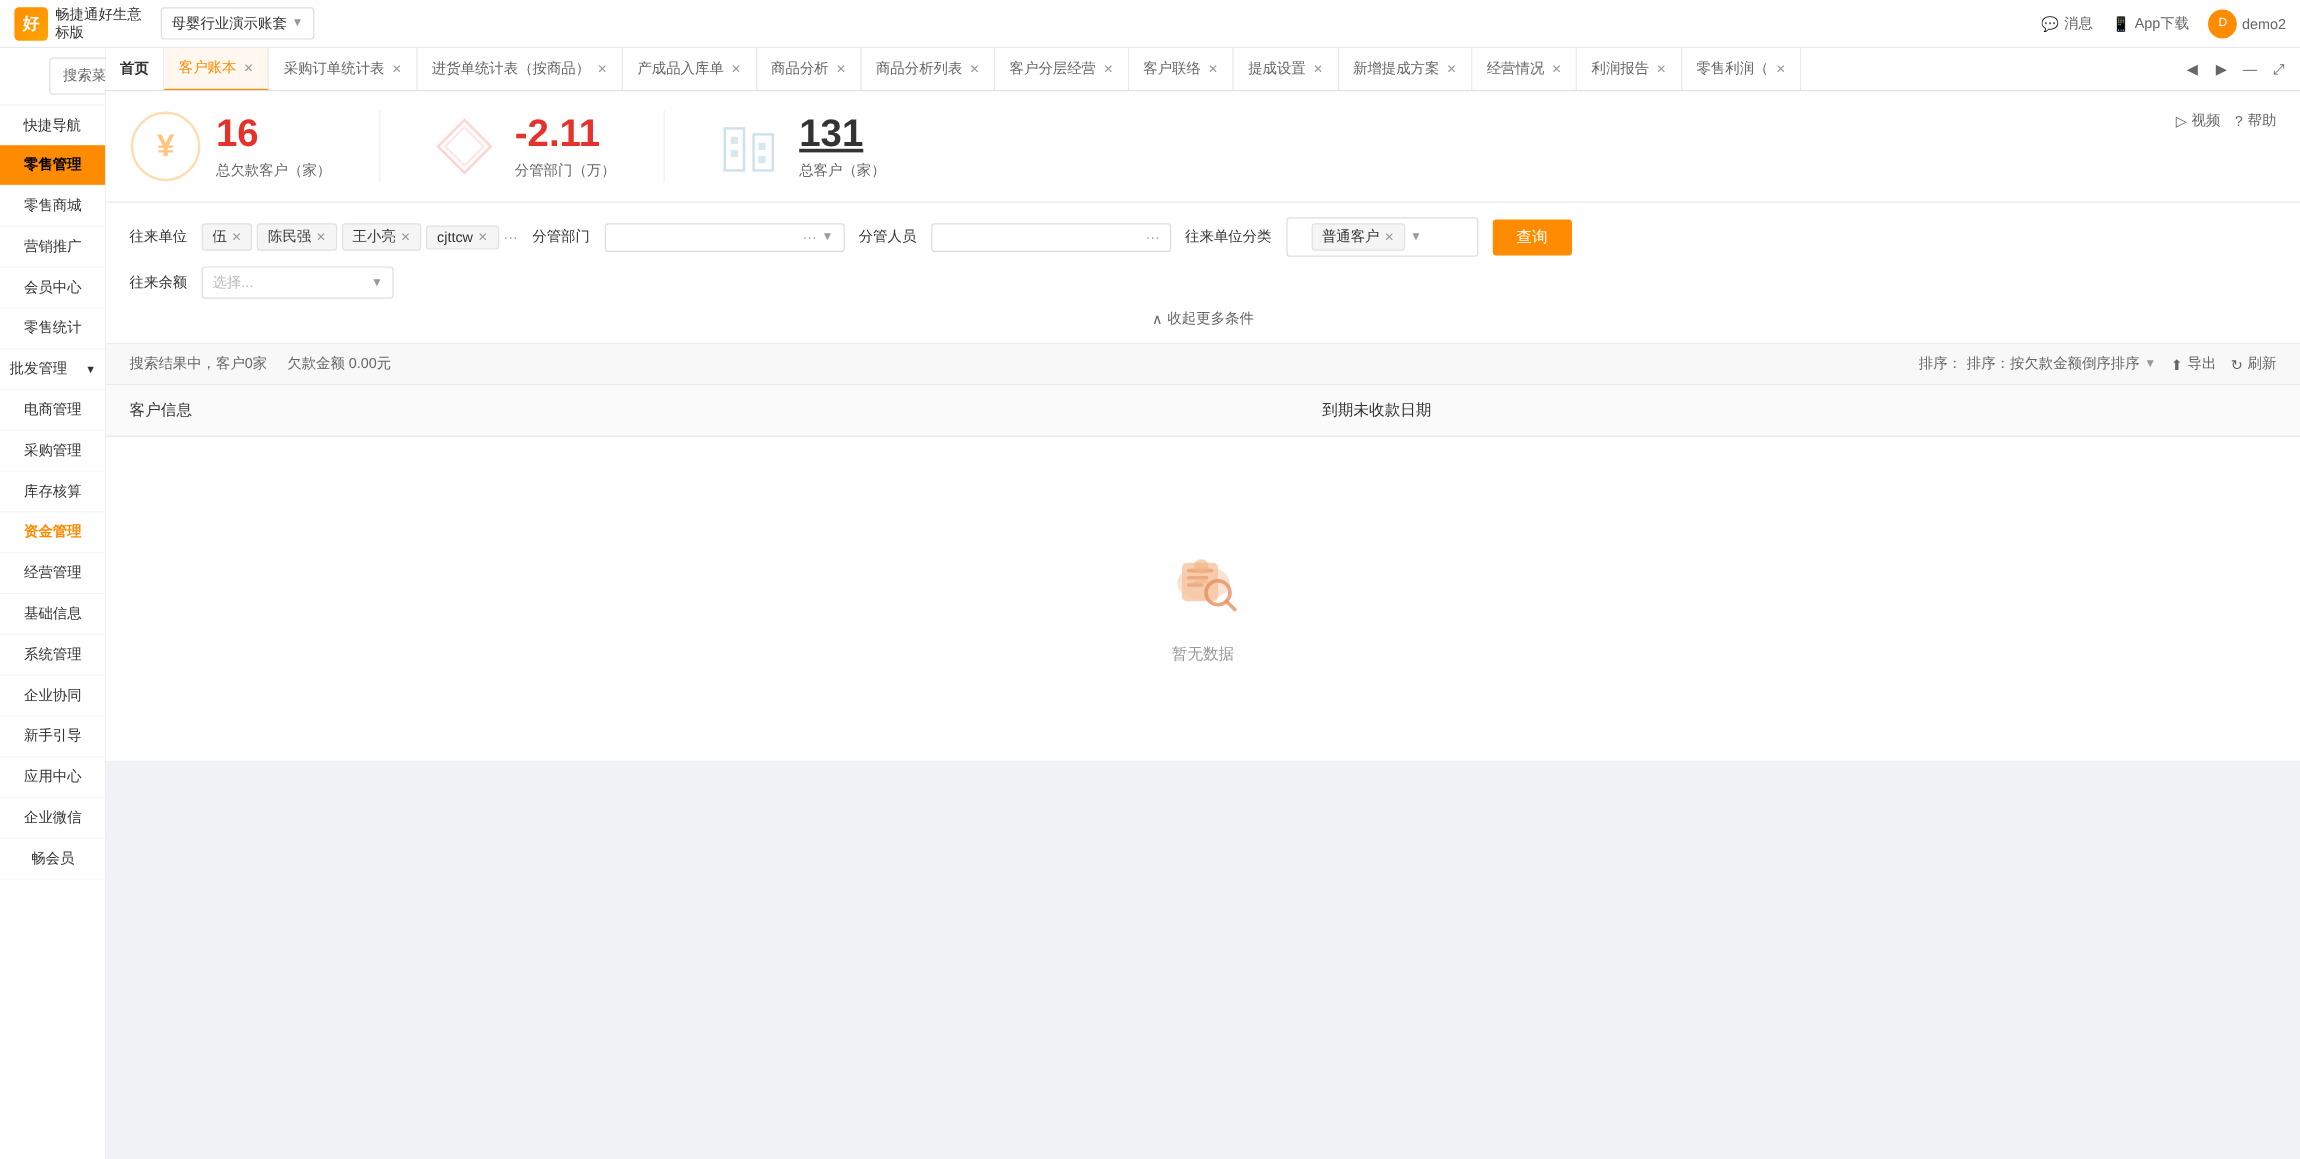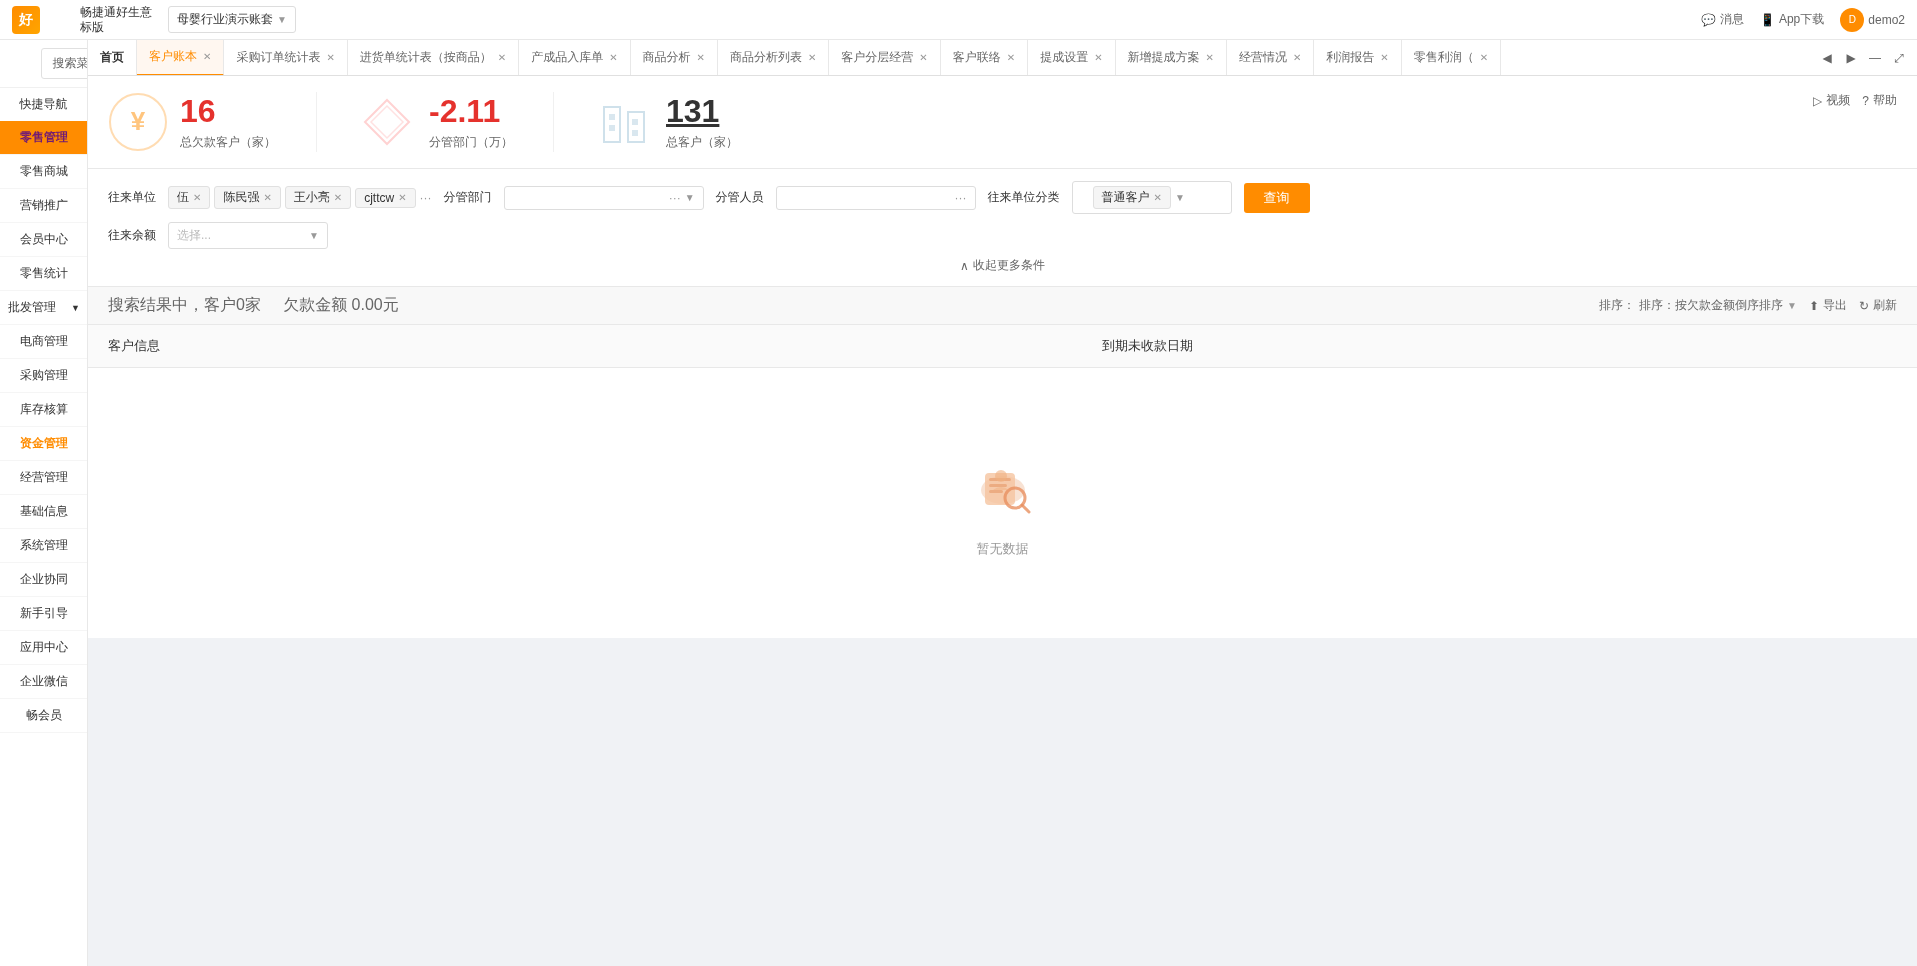--- a/index.html
+++ b/index.html
@@ -12,21 +12,21 @@
       border-bottom: 1px solid #e8e8e8;
       display: flex;
       align-items: center;
       justify-content: space-between;
       padding: 0 12px;
       flex-shrink: 0;
     }
     .top-header-left { display: flex; align-items: center; gap: 8px; }
     .brand-logo { display: flex; align-items: center; gap: 6px; }
     .brand-icon { width: 28px; height: 28px; background: linear-gradient(135deg, #ff8c00, #ffa500); border-radius: 4px; display: flex; align-items: center; justify-content: center; color: white; font-size: 14px; font-weight: bold; }
-    .brand-name { font-size: 12px; color: #333; line-height: 1.2; margin-left: 34px; }
+    .brand-name { font-size: 12px; color: #333; line-height: 1.2; }
     .dropdown-selector { display: flex; align-items: center; gap: 4px; padding: 4px 8px; border: 1px solid #ddd; border-radius: 3px; cursor: pointer; font-size: 12px; color: #333; margin-left: 8px; }
     .top-header-right { display: flex; align-items: center; gap: 16px; font-size: 12px; color: #666; }
     .header-action { display: flex; align-items: center; gap: 4px; cursor: pointer; }
     .avatar { width: 24px; height: 24px; background: #ff8c00; border-radius: 50%; display: flex; align-items: center; justify-content: center; color: white; font-size: 10px; }
 
     
     .main-layout { display: flex; flex: 1; overflow: hidden; }
 
     
     .sidebar { width: 88px; background: #fff; border-right: 1px solid #e8e8e8; display: flex; flex-direction: column; flex-shrink: 0; overflow-y: auto; }
@@ -73,21 +73,21 @@
     .filter-tag { display: flex; align-items: center; gap: 4px; padding: 2px 8px; background: #f5f5f5; border: 1px solid #e0e0e0; border-radius: 3px; font-size: 12px; color: #333; }
     .filter-tag-close { cursor: pointer; color: #999; font-size: 10px; }
     .filter-tag-more { cursor: pointer; color: #999; font-size: 12px; }
     .filter-select { display: flex; align-items: center; gap: 4px; padding: 4px 8px; border: 1px solid #ddd; border-radius: 3px; cursor: pointer; font-size: 12px; color: #333; min-width: 120px; }
     .filter-select-wide { min-width: 200px; }
     .search-btn { padding: 6px 20px; background: #ff8c00; color: white; border: none; border-radius: 3px; cursor: pointer; font-size: 13px; }
     .collapse-btn { display: flex; align-items: center; gap: 4px; font-size: 12px; color: #666; cursor: pointer; margin: 0 auto; }
 
     
     .results-bar { background: #f8f8f8; padding: 8px 20px; border-bottom: 1px solid #e8e8e8; display: flex; align-items: center; justify-content: space-between; }
-    .results-info { font-size: 16px; color: #666; }
+    .results-info { font-size: 12px; color: #666; }
     .results-actions { display: flex; align-items: center; gap: 12px; font-size: 12px; color: #666; }
     .sort-select { display: flex; align-items: center; gap: 4px; cursor: pointer; }
     .action-btn { display: flex; align-items: center; gap: 4px; cursor: pointer; color: #666; }
 
     
     .data-table { width: 100%; background: #fff; }
     .table-header { display: flex; align-items: center; padding: 12px 20px; background: #fafafa; border-bottom: 1px solid #e8e8e8; font-size: 13px; color: #333; font-weight: 500; }
     .col-customer { flex: 2.5; }
     .col-debt { flex: 3; }
     .col-payment { flex: 2.5; }
@@ -134,21 +134,21 @@
 </div>
 
 <div class="main-layout">
 
   <div class="sidebar">
     <div class="sidebar-search">
       <button class="sidebar-search-btn">搜索菜单</button>
     </div>
     <div class="sidebar-quick">快捷导航</div>
 
-    <div class="sidebar-nav-item active-parent" style="background:#ff8c00; color:#701a75; display:flex; align-items:center; justify-content:center; gap:2px;">
+    <div class="sidebar-nav-item active-parent" style="background:#ff8c00; color:#000000; display:flex; align-items:center; justify-content:center; gap:2px;">
       <span>零售管理</span>
     </div>
     <div class="sidebar-nav-item"><span>零售商城</span></div>
     <div class="sidebar-nav-item"><span>营销推广</span></div>
     <div class="sidebar-nav-item"><span>会员中心</span></div>
     <div class="sidebar-nav-item"><span>零售统计</span></div>
     <div class="sidebar-nav-item" style="display:flex;align-items:center;justify-content:space-between;padding:8px 8px;">
         <span>批发管理</span>
         <span style="font-size:9px;">▼</span>
       </div>

